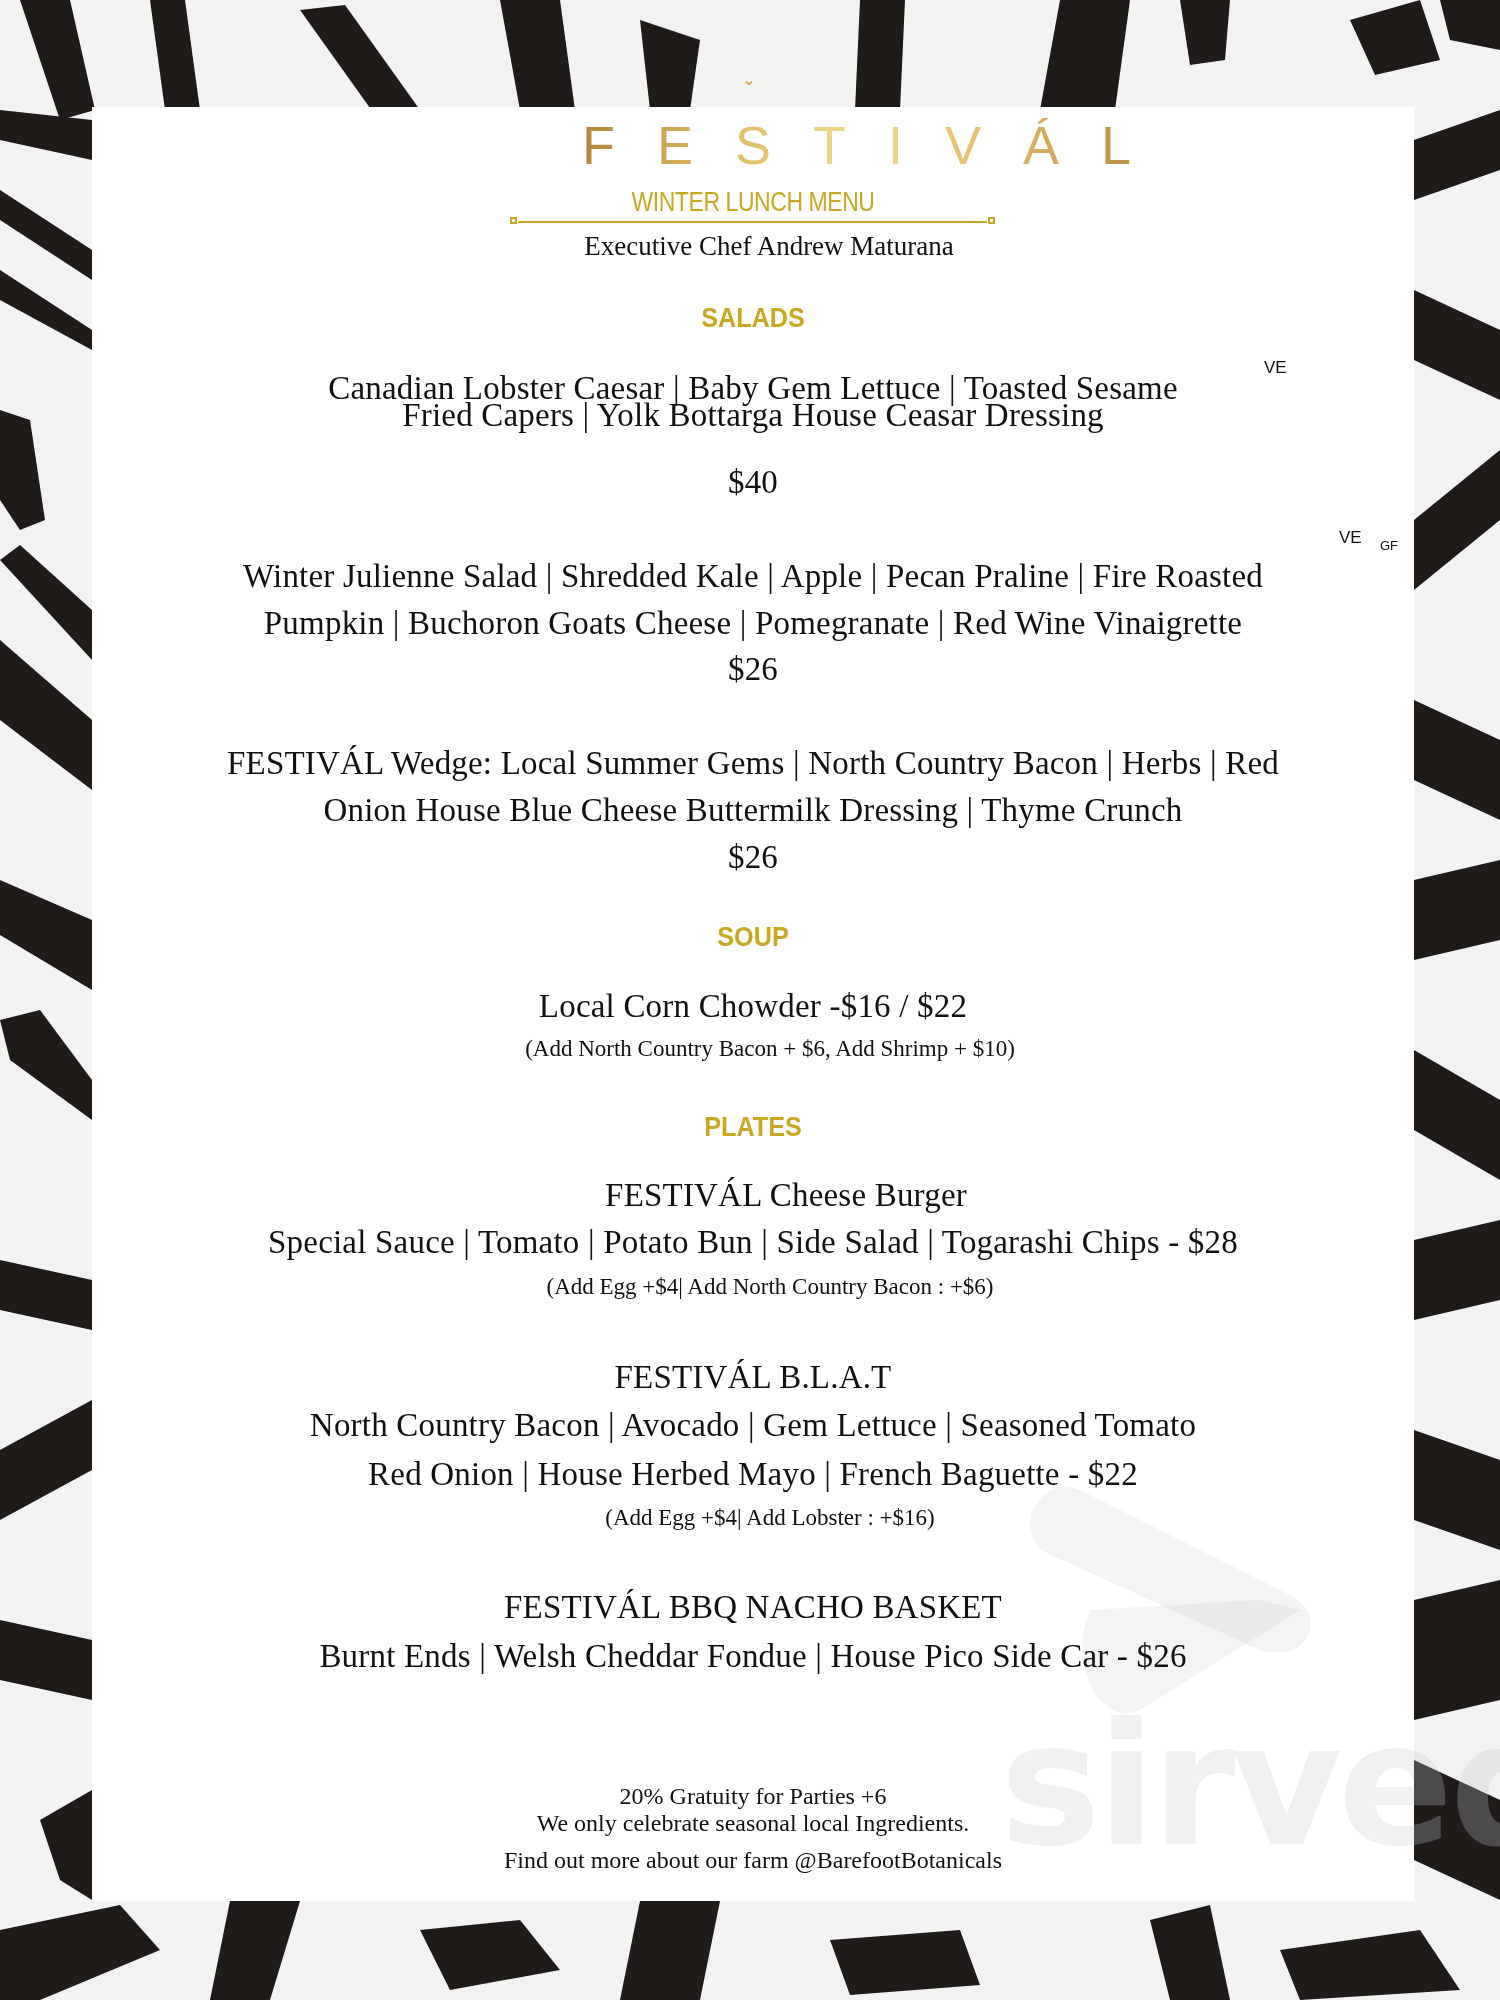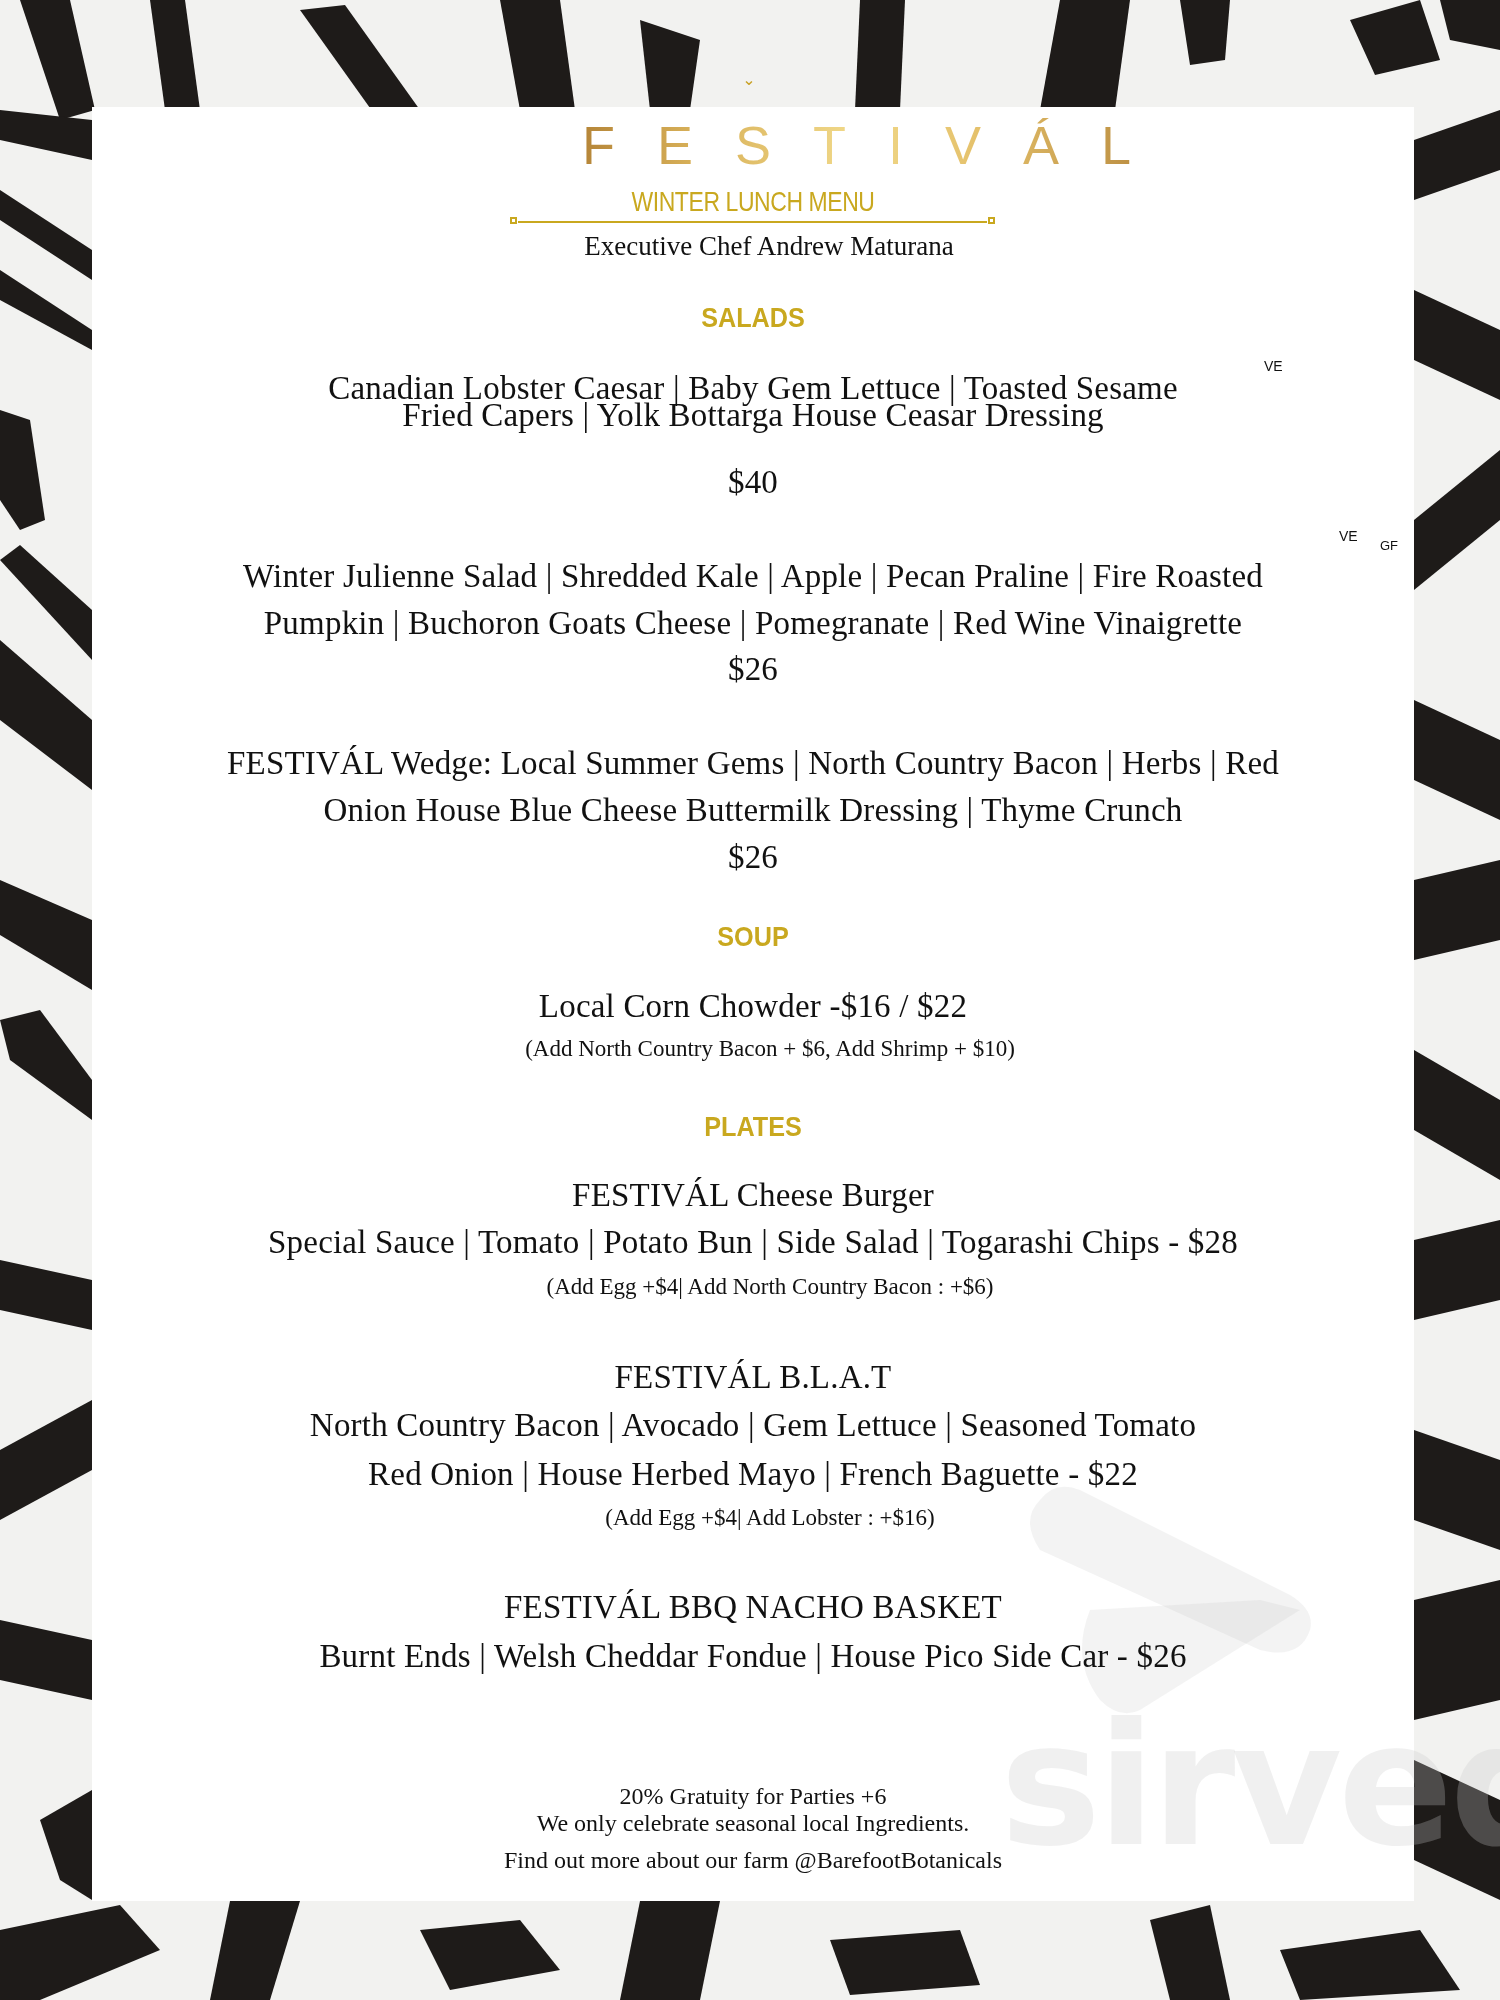--- a/index.html
+++ b/index.html
@@ -38,21 +38,21 @@
   }
   .rule-wrap { position:absolute; left:510px; top:216px; width:485px; height:12px; z-index:3; }
   .rule-line { position:absolute; left:8px; right:8px; top:5px; height:2px; background:#c9a81f; }
   .rule-end { position:absolute; top:1px; width:7px; height:7px; border:2px solid #c9a81f; box-sizing:border-box; background:#fff; }
   .rule-end.l { left:0; } .rule-end.r { right:0; }
   .chef { top:233px; font-size:27px; color:#111; line-height:1;margin-left:16px; }
   .section { font-family:"Liberation Sans", sans-serif; font-weight:bold; font-size:28px; color:#c9a81f; line-height:1; transform:scaleX(0.9); }
   .line { font-size:33px; color:#111; line-height:1; letter-spacing:0.2px; }
   .small { font-size:23px; color:#111; line-height:1;margin-left:17px; }
   .foot { font-size:24px; color:#111; line-height:1; }
-  .sup { position:absolute; font-family:"Liberation Sans", sans-serif; font-size:14px; color:#111; z-index:3; }
+  .sup { position:absolute; font-family:"Liberation Sans", sans-serif; font-size:17px; color:#111; z-index:3; }
 </style>
 </head>
 <body>
 
 <div class="bg">
   <svg viewBox="0 0 1500 2000" xmlns="http://www.w3.org/2000/svg">
     <rect width="1500" height="2000" fill="#f2f2f0"></rect>
     <g fill="#1e1b19">
 
       <path d="M20 0 L70 0 L95 110 L60 120 Z"></path>
@@ -138,21 +138,21 @@
 <div class="c line" style="top:747px;">FESTIVÁL  Wedge: Local Summer Gems | North Country Bacon | Herbs | Red</div>
 <div class="c line" style="top:794px;">Onion House Blue Cheese Buttermilk Dressing | Thyme Crunch</div>
 <div class="c line" style="top:841px;">$26</div>
 
 <div class="c section" style="top:923px;">SOUP</div>
 <div class="c line" style="top:990px;">Local Corn Chowder -$16 / $22</div>
 <div class="c small" style="top:1037px;">(Add North Country Bacon + $6, Add Shrimp + $10)</div>
 
 <div class="c section" style="top:1113px;">PLATES</div>
 
-<div class="c line" style="top:1179px;">FESTIVÁL Cheese Burger</div>
+<div class="c line" style="top:1179px;padding-left:33px;">FESTIVÁL Cheese Burger</div>
 <div class="c line" style="top:1226px;">Special Sauce | Tomato | Potato Bun | Side Salad | Togarashi Chips - $28</div>
 <div class="c small" style="top:1275px;">(Add Egg +$4| Add North Country Bacon : +$6)</div>
 
 <div class="c line" style="top:1361px;">FESTIVÁL B.L.A.T</div>
 <div class="c line" style="top:1409px;">North Country Bacon | Avocado | Gem Lettuce | Seasoned Tomato</div>
 <div class="c line" style="top:1458px;">Red Onion | House Herbed Mayo | French Baguette - $22</div>
 <div class="c small" style="top:1506px;">(Add Egg +$4| Add Lobster : +$16)</div>
 
 <div class="c line" style="top:1591px;">FESTIVÁL BBQ NACHO BASKET</div>
 <div class="c line" style="top:1640px;">Burnt Ends | Welsh Cheddar Fondue | House Pico Side Car - $26</div>

